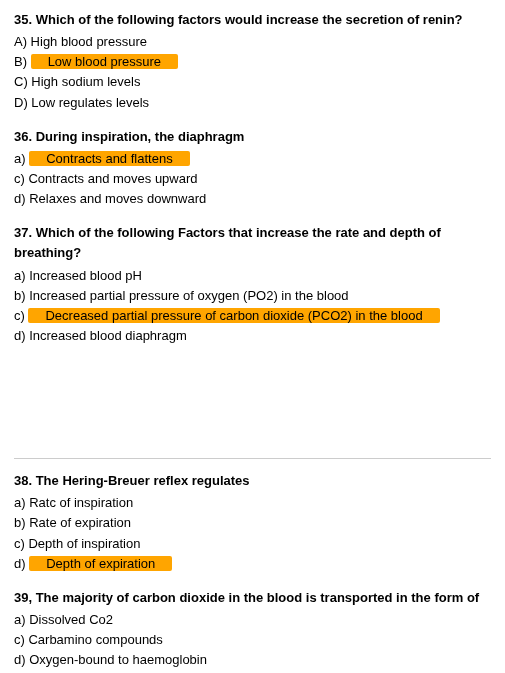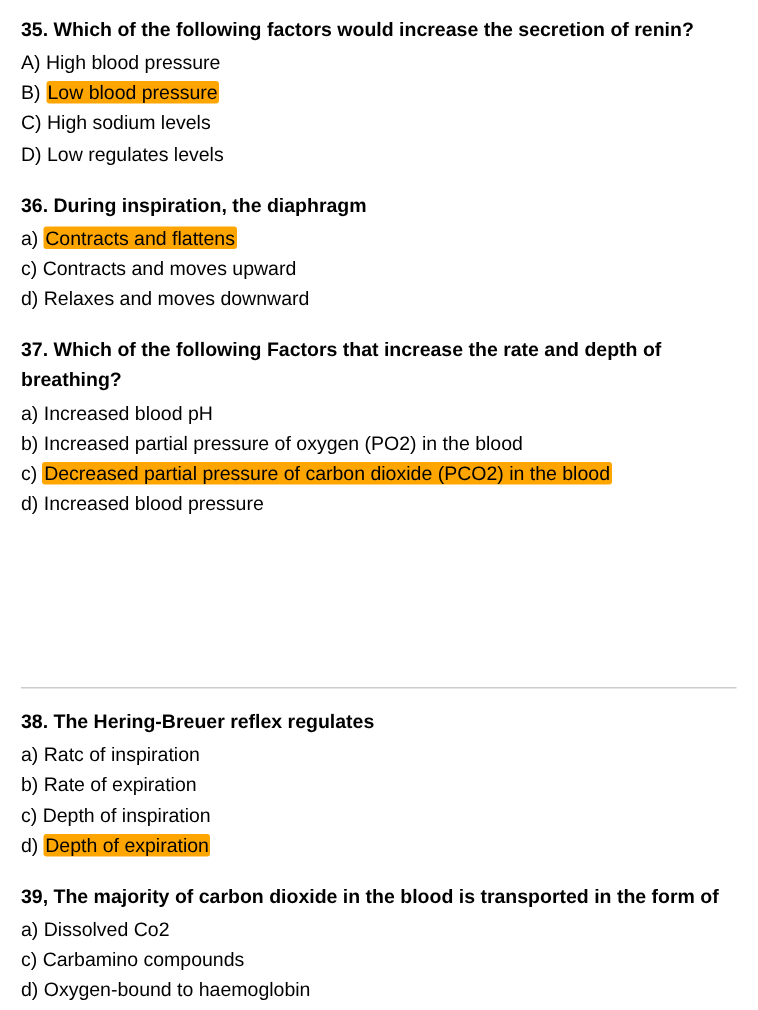--- a/index.html
+++ b/index.html
@@ -24,21 +24,21 @@
       font-weight: bold;
       margin-bottom: 2px;
     }
     .answer-line {
       margin-left: 0;
       display: block;
     }
     .highlight {
       background-color: #FFA500;
       border-radius: 2px;
-      padding: 0 1px;
+      padding: 0 17px;
     }
     .divider {
       border: none;
       border-top: 1px solid #ccc;
       margin: 18px 0 12px 0;
     }
     .section-gap {
       height: 80px;
     }
   </style>
@@ -57,21 +57,21 @@
       <div class="question-title">36. During inspiration, the diaphragm</div>
       <span class="answer-line">a) <span class="highlight">Contracts and flattens</span></span>
       <span class="answer-line">c) Contracts and moves upward</span>
       <span class="answer-line">d) Relaxes and moves downward</span>
     </div>
     <div class="question-block">
       <div class="question-title">37. Which of the following Factors that increase the rate and depth of breathing?</div>
       <span class="answer-line">a) Increased blood pH</span>
       <span class="answer-line">b) Increased partial pressure of oxygen (PO2) in the blood</span>
       <span class="answer-line">c) <span class="highlight">Decreased partial pressure of carbon dioxide (PCO2) in the blood</span></span>
-      <span class="answer-line">d) Increased blood pressure</span>
+      <span class="answer-line">d) Increased blood diaphragm</span>
     </div>
     <div class="section-gap"></div>
     <hr class="divider">
     <div class="question-block">
       <div class="question-title">38. The Hering-Breuer reflex regulates</div>
       <span class="answer-line">a) Ratc of inspiration</span>
       <span class="answer-line">b) Rate of expiration</span>
       <span class="answer-line">c) Depth of inspiration</span>
       <span class="answer-line">d) <span class="highlight">Depth of expiration</span></span>
     </div>

